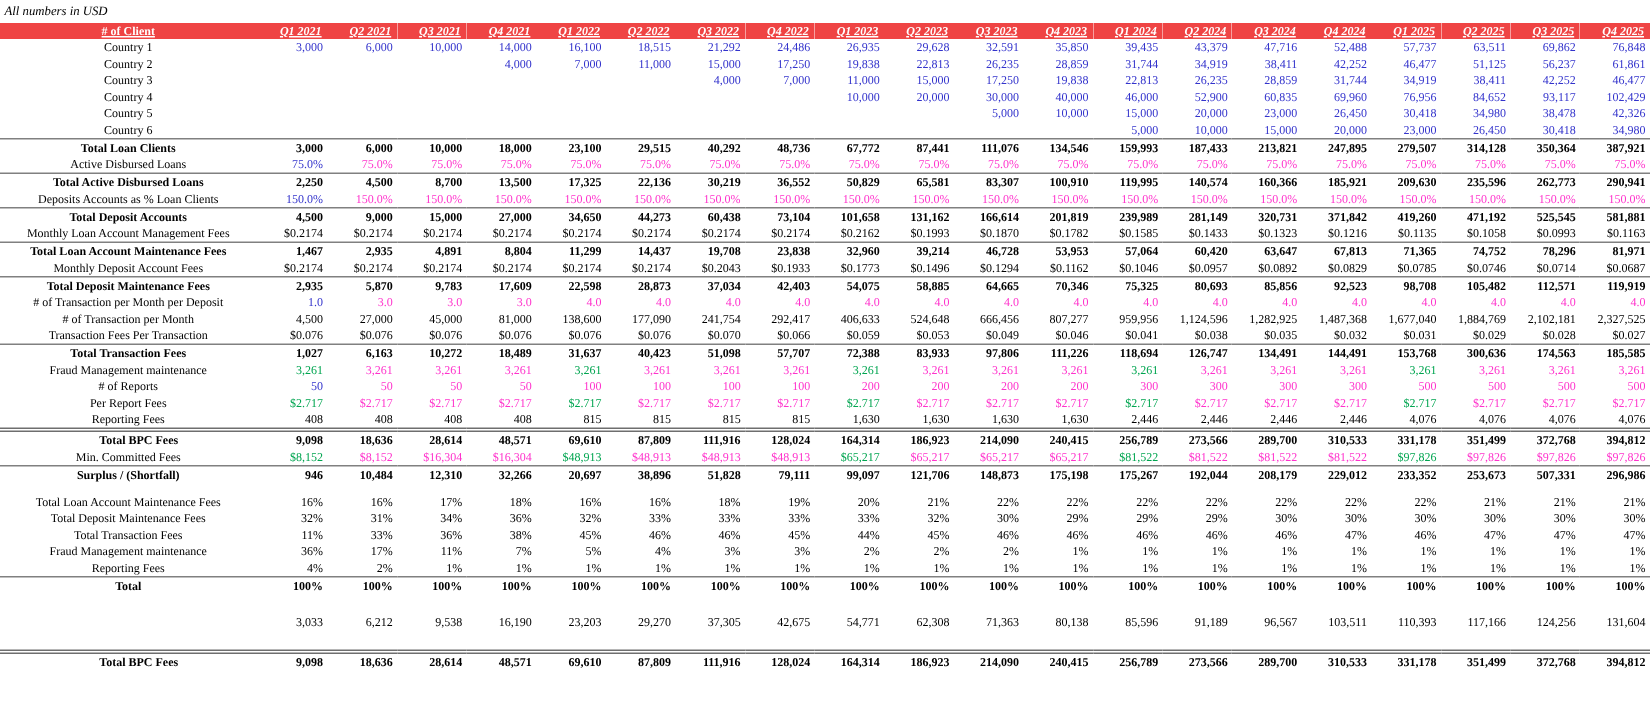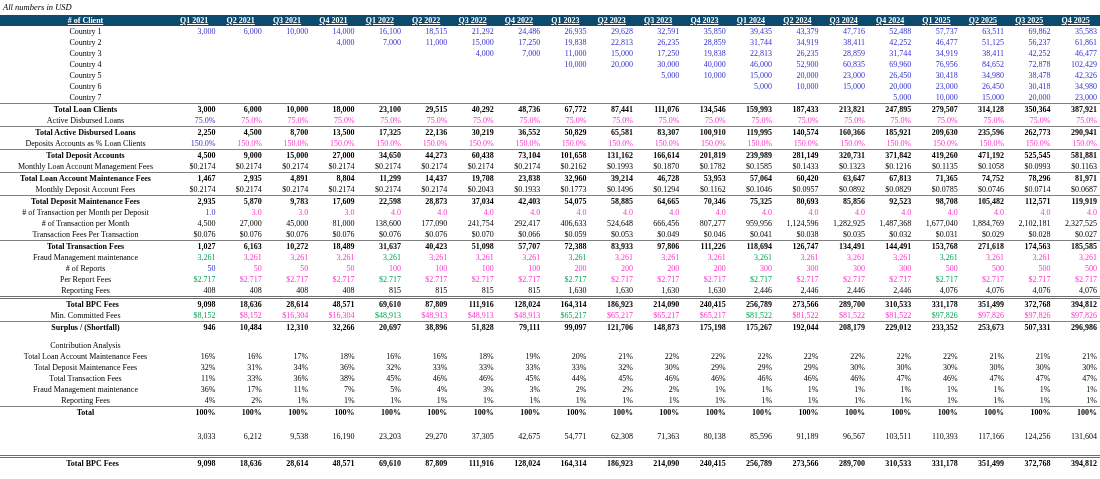--- a/index.html
+++ b/index.html
@@ -34,29 +34,29 @@
     white-space: nowrap;
     overflow: hidden;
     height: 11px;
     vertical-align: middle;
   }
   col.lbl { width: 172px; }
   col.q   { width: 46.4px; }
 
   
   thead th {
-    background: #0c4a6e;
+    background: #ef4444;
     color: #ffffff;
     font-weight: bold;
     font-size: 8px;
     height: 13px;
     text-decoration: underline;
   }
   thead th.hlbl { text-align: center; }
-  thead th.hq   { padding-right: 4px; }
+  thead th.hq   { text-align: right; padding-right: 4px; font-style: italic; }
 
   td.lbl { text-align: center; padding-left: 3px; }
   td.num { text-align: right; padding-right: 4px; }
 
   .bold { font-weight: bold; }
   .blue    { color: #3333cc; }
   .magenta { color: #ff33cc; }
   .green   { color: #00a550; }
 
   tr.topline td  { border-top: 1px solid #808080; }
@@ -135,21 +135,21 @@
           <td class="num blue">29,628</td>
           <td class="num blue">32,591</td>
           <td class="num blue">35,850</td>
           <td class="num blue">39,435</td>
           <td class="num blue">43,379</td>
           <td class="num blue">47,716</td>
           <td class="num blue">52,488</td>
           <td class="num blue">57,737</td>
           <td class="num blue">63,511</td>
           <td class="num blue">69,862</td>
-          <td class="num blue">35,583</td>
+          <td class="num blue">76,848</td>
         </tr>
         <tr class="">
           <td class="lbl">Country 2</td>
           <td class="num blue"></td>
           <td class="num blue"></td>
           <td class="num blue"></td>
           <td class="num blue">4,000</td>
           <td class="num blue">7,000</td>
           <td class="num blue">11,000</td>
           <td class="num blue">15,000</td>
@@ -203,21 +203,21 @@
           <td class="num blue">10,000</td>
           <td class="num blue">20,000</td>
           <td class="num blue">30,000</td>
           <td class="num blue">40,000</td>
           <td class="num blue">46,000</td>
           <td class="num blue">52,900</td>
           <td class="num blue">60,835</td>
           <td class="num blue">69,960</td>
           <td class="num blue">76,956</td>
           <td class="num blue">84,652</td>
-          <td class="num blue">72,878</td>
+          <td class="num blue">93,117</td>
           <td class="num blue">102,429</td>
         </tr>
         <tr class="">
           <td class="lbl">Country 5</td>
           <td class="num blue"></td>
           <td class="num blue"></td>
           <td class="num blue"></td>
           <td class="num blue"></td>
           <td class="num blue"></td>
           <td class="num blue"></td>
@@ -251,43 +251,20 @@
           <td class="num blue"></td>
           <td class="num blue"></td>
           <td class="num blue">5,000</td>
           <td class="num blue">10,000</td>
           <td class="num blue">15,000</td>
           <td class="num blue">20,000</td>
           <td class="num blue">23,000</td>
           <td class="num blue">26,450</td>
           <td class="num blue">30,418</td>
           <td class="num blue">34,980</td>
-        </tr>
-        <tr class="">
-          <td class="lbl">Country 7</td>
-          <td class="num blue"></td>
-          <td class="num blue"></td>
-          <td class="num blue"></td>
-          <td class="num blue"></td>
-          <td class="num blue"></td>
-          <td class="num blue"></td>
-          <td class="num blue"></td>
-          <td class="num blue"></td>
-          <td class="num blue"></td>
-          <td class="num blue"></td>
-          <td class="num blue"></td>
-          <td class="num blue"></td>
-          <td class="num blue"></td>
-          <td class="num blue"></td>
-          <td class="num blue"></td>
-          <td class="num blue">5,000</td>
-          <td class="num blue">10,000</td>
-          <td class="num blue">15,000</td>
-          <td class="num blue">20,000</td>
-          <td class="num blue">23,000</td>
         </tr>
         <tr class="topline">
           <td class="lbl bold">Total Loan Clients</td>
           <td class="num bold">3,000</td>
           <td class="num bold">6,000</td>
           <td class="num bold">10,000</td>
           <td class="num bold">18,000</td>
           <td class="num bold">23,100</td>
           <td class="num bold">29,515</td>
           <td class="num bold">40,292</td>
@@ -570,21 +547,21 @@
           <td class="num bold">57,707</td>
           <td class="num bold">72,388</td>
           <td class="num bold">83,933</td>
           <td class="num bold">97,806</td>
           <td class="num bold">111,226</td>
           <td class="num bold">118,694</td>
           <td class="num bold">126,747</td>
           <td class="num bold">134,491</td>
           <td class="num bold">144,491</td>
           <td class="num bold">153,768</td>
-          <td class="num bold">271,618</td>
+          <td class="num bold">300,636</td>
           <td class="num bold">174,563</td>
           <td class="num bold">185,585</td>
         </tr>
         <tr class="">
           <td class="lbl">Fraud Management maintenance</td>
           <td class="num green">3,261</td>
           <td class="num magenta">3,261</td>
           <td class="num magenta">3,261</td>
           <td class="num magenta">3,261</td>
           <td class="num green">3,261</td>
@@ -739,43 +716,20 @@
           <td class="num bold">229,012</td>
           <td class="num bold">233,352</td>
           <td class="num bold">253,673</td>
           <td class="num bold">507,331</td>
           <td class="num bold">296,986</td>
         </tr>
         <tr class="spacer">
           <td colspan="21"></td>
         </tr>
         <tr class="">
-          <td class="lbl">Contribution Analysis</td>
-          <td class="num"></td>
-          <td class="num"></td>
-          <td class="num"></td>
-          <td class="num"></td>
-          <td class="num"></td>
-          <td class="num"></td>
-          <td class="num"></td>
-          <td class="num"></td>
-          <td class="num"></td>
-          <td class="num"></td>
-          <td class="num"></td>
-          <td class="num"></td>
-          <td class="num"></td>
-          <td class="num"></td>
-          <td class="num"></td>
-          <td class="num"></td>
-          <td class="num"></td>
-          <td class="num"></td>
-          <td class="num"></td>
-          <td class="num"></td>
-        </tr>
-        <tr class="">
           <td class="lbl">Total Loan Account Maintenance Fees</td>
           <td class="num">16%</td>
           <td class="num">16%</td>
           <td class="num">17%</td>
           <td class="num">18%</td>
           <td class="num">16%</td>
           <td class="num">16%</td>
           <td class="num">18%</td>
           <td class="num">19%</td>
           <td class="num">20%</td>

